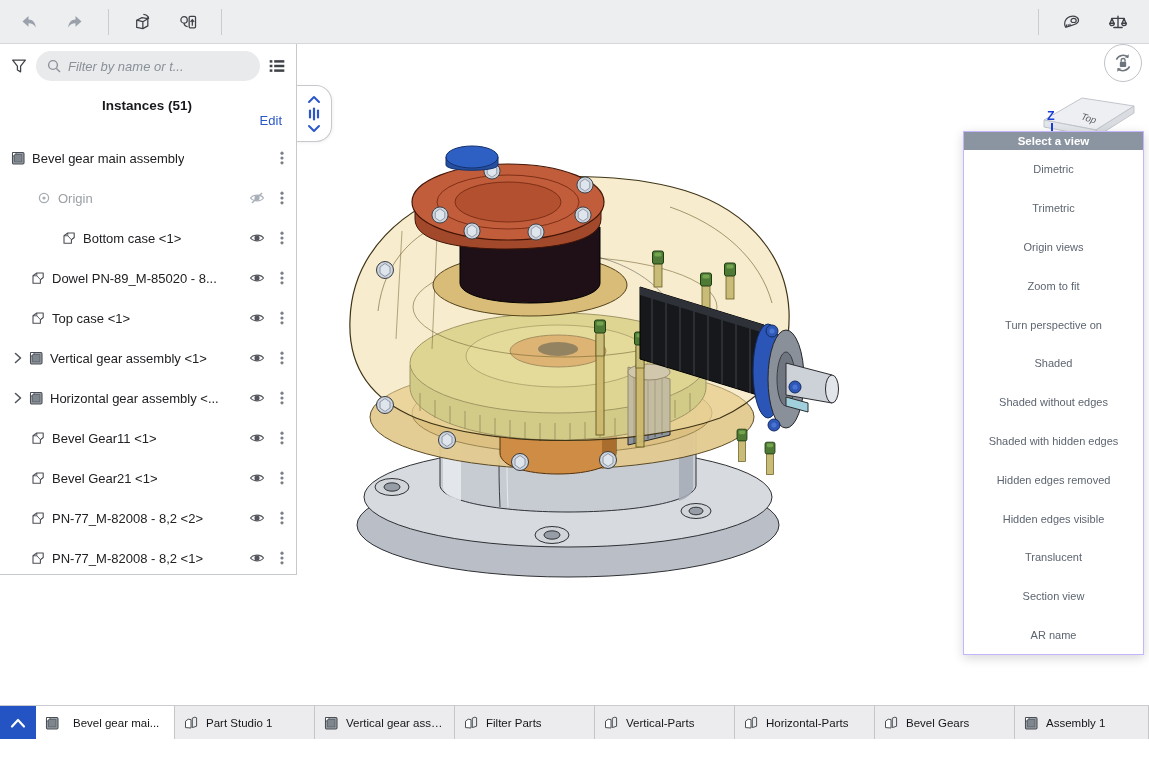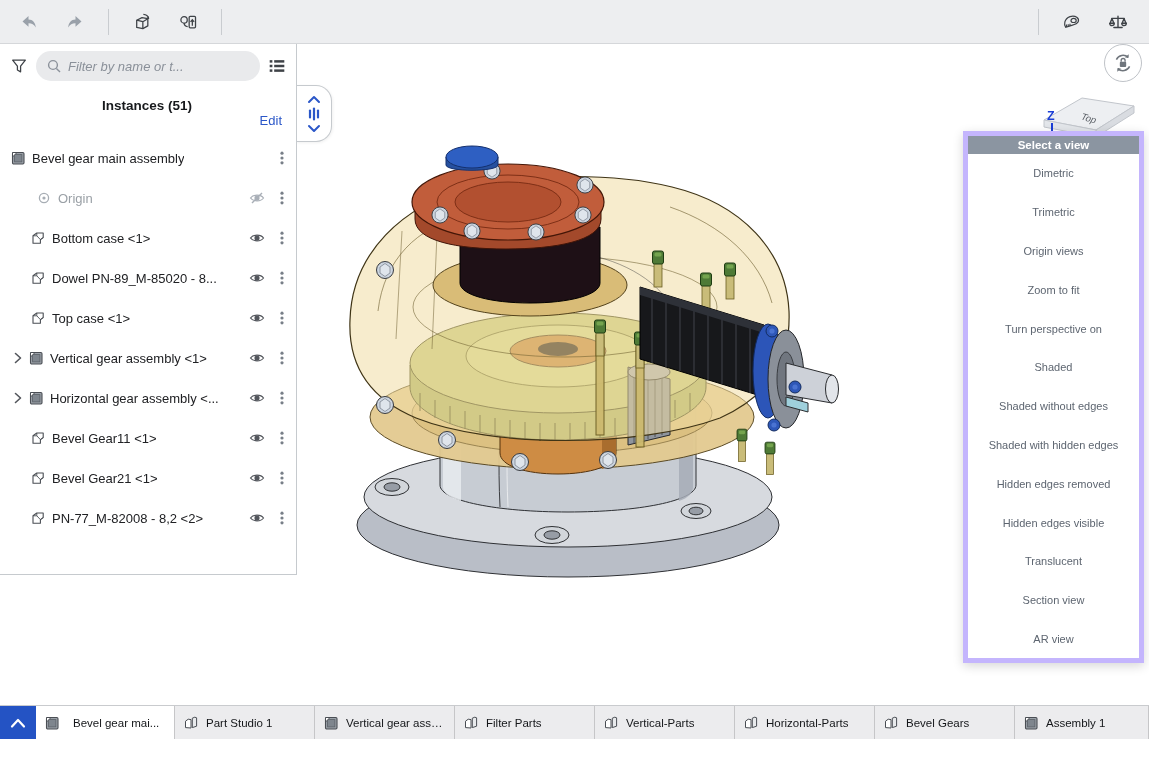--- a/index.html
+++ b/index.html
@@ -44,21 +44,21 @@
 
   
   .rot-lock { position:absolute; left:1104px; top:44px; width:38px; height:38px; border-radius:50%;
               background:#fff; border:1px solid #BFC3C8; z-index:6; display:flex; align-items:center; justify-content:center; }
   .viewcube { position:absolute; left:1038px; top:90px; width:104px; height:50px; z-index:5; }
   .axis-z { position:absolute; left:1047px; top:109px; z-index:5; color:#1B3ED6; font-weight:bold; font-size:12.5px; }
   .axis-z-line { position:absolute; left:1051px; top:123px; width:2px; height:12px; background:#1B3ED6; z-index:5; }
 
   
   .view-menu { position:absolute; left:963px; top:131px; width:181px; background:#fff; z-index:30;
-               border:5px solid #c4b5fd; box-shadow:0 3px 10px rgba(0,0,0,0.16); }
+               border:1px solid #c4b5fd; box-shadow:0 3px 10px rgba(0,0,0,0.16); }
   .view-menu-header { height:18px; background:#8B95A1; color:#fff; font-size:11.5px; font-weight:bold;
                       display:flex; align-items:center; justify-content:center; }
   .view-menu-item { height:38.8px; display:flex; align-items:center; justify-content:center;
                     font-size:11px; color:#5D6570; cursor:pointer; }
 
   
   .model-wrap { position:absolute; left:340px; top:135px; width:500px; height:455px; z-index:2; }
 
   
   .tabbar { position:absolute; left:0; top:705px; width:1149px; height:34px; background:#E4E4E6;
@@ -325,21 +325,21 @@
     <div class="view-menu-item">Origin views</div>
     <div class="view-menu-item">Zoom to fit</div>
     <div class="view-menu-item">Turn perspective on</div>
     <div class="view-menu-item">Shaded</div>
     <div class="view-menu-item">Shaded without edges</div>
     <div class="view-menu-item">Shaded with hidden edges</div>
     <div class="view-menu-item">Hidden edges removed</div>
     <div class="view-menu-item">Hidden edges visible</div>
     <div class="view-menu-item">Translucent</div>
     <div class="view-menu-item">Section view</div>
-    <div class="view-menu-item">AR view</div>
+    <div class="view-menu-item">AR name</div>
   </div>
 
   <div class="left-panel">
     <div class="filter-row">
       <svg class="ic18" viewBox="0 0 17 16">
         <path d="M2.5 2.5 L14.5 2.5 L10 8.2 L10 13.5 L7 11.8 L7 8.2 Z" fill="none" stroke="#3E4247" stroke-width="1.2" stroke-linejoin="round"></path>
       </svg>
       <div class="filter-pill">
         <svg class="ic" viewBox="0 0 16 16">
           <circle cx="7" cy="7" r="4.4" fill="none" stroke="#8C929B" stroke-width="1.4"></circle>
@@ -389,21 +389,21 @@
           <svg class="ic" viewBox="0 0 16 16">
                 <use href="#i-eyeoff"></use>
               </svg>
             </span>
           <svg class="ic" viewBox="0 0 16 16">
               <use href="#i-kebab"></use>
             </svg>
           </span>
       </div>
 
-      <div class="tree-row" style="padding-left:30px;">
+      <div class="tree-row" style="padding-left:24px;margin-left:37px;">
         <svg class="ic" viewBox="0 0 16 16">
             <use href="#i-part"></use>
           </svg>
         <span class="tree-label">Bottom case &lt;1&gt;</span>
         <span class="row-tail">
             <span class="eye-slot">
           <svg class="ic" viewBox="0 0 16 16">
                 <use href="#i-eye"></use>
               </svg>
             </span>
@@ -531,20 +531,36 @@
           <svg class="ic" viewBox="0 0 16 16">
                 <use href="#i-eye"></use>
               </svg>
             </span>
           <svg class="ic" viewBox="0 0 16 16">
               <use href="#i-kebab"></use>
             </svg>
           </span>
       </div>
 
+      <div class="tree-row" style="padding-left:30px;">
+        <svg class="ic" viewBox="0 0 16 16">
+            <use href="#i-part"></use>
+          </svg>
+        <span class="tree-label">PN-77_M-82008 - 8,2 &lt;1&gt;</span>
+        <span class="row-tail">
+            <span class="eye-slot">
+          <svg class="ic" viewBox="0 0 16 16">
+                <use href="#i-eye"></use>
+              </svg>
+            </span>
+          <svg class="ic" viewBox="0 0 16 16">
+              <use href="#i-kebab"></use>
+            </svg>
+          </span>
+      </div>
     </div>
   </div>
 
   <div class="panel-handle">
     <svg width="14" height="9" viewBox="0 0 14 9">
       <path d="M2 7 L7 2 L12 7" fill="none" stroke="#2B57C8" stroke-width="2" stroke-linecap="round" stroke-linejoin="round"></path>
     </svg>
     <svg width="18" height="18" viewBox="0 0 18 18">
       <g stroke="#2B57C8" stroke-width="2.2" stroke-linecap="round">
         <path d="M5 5.5 L5 12.5"></path>

